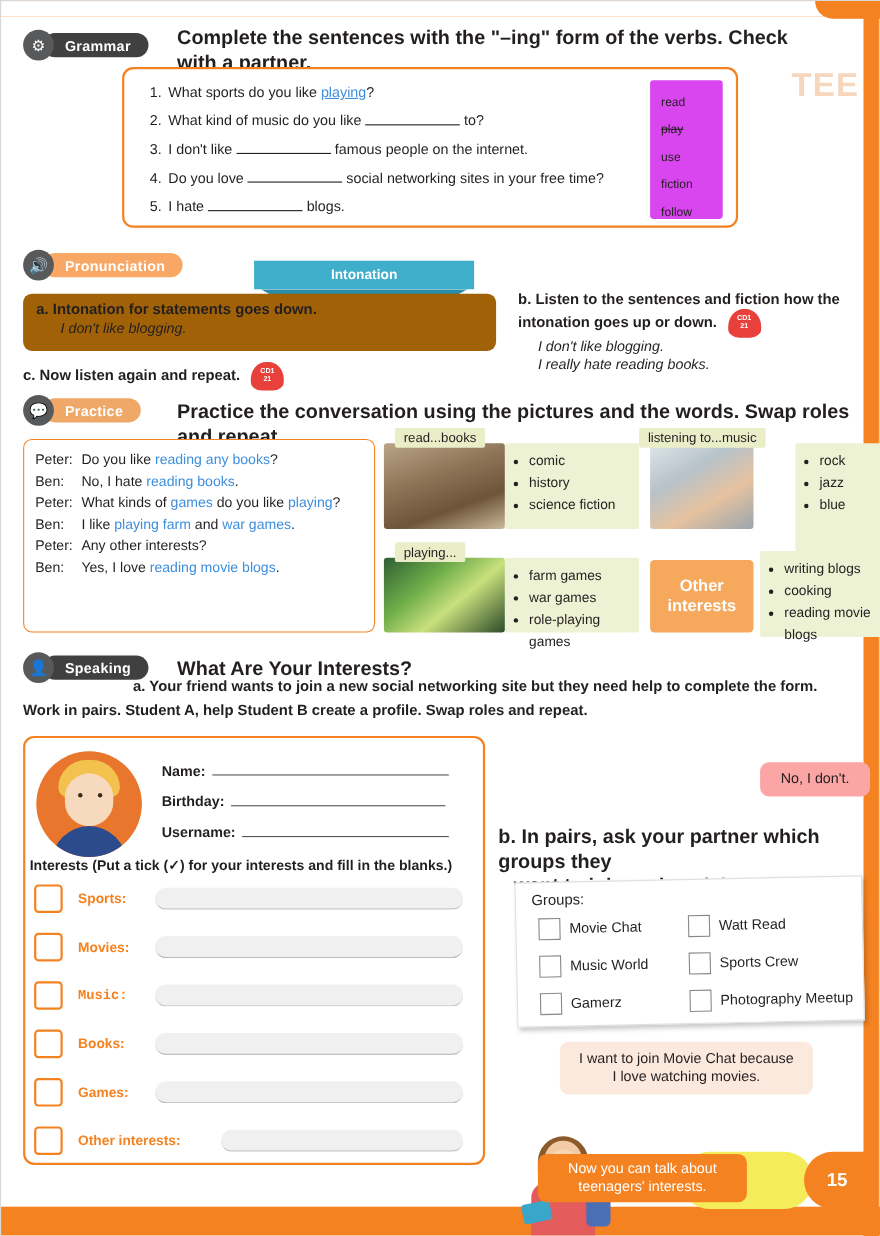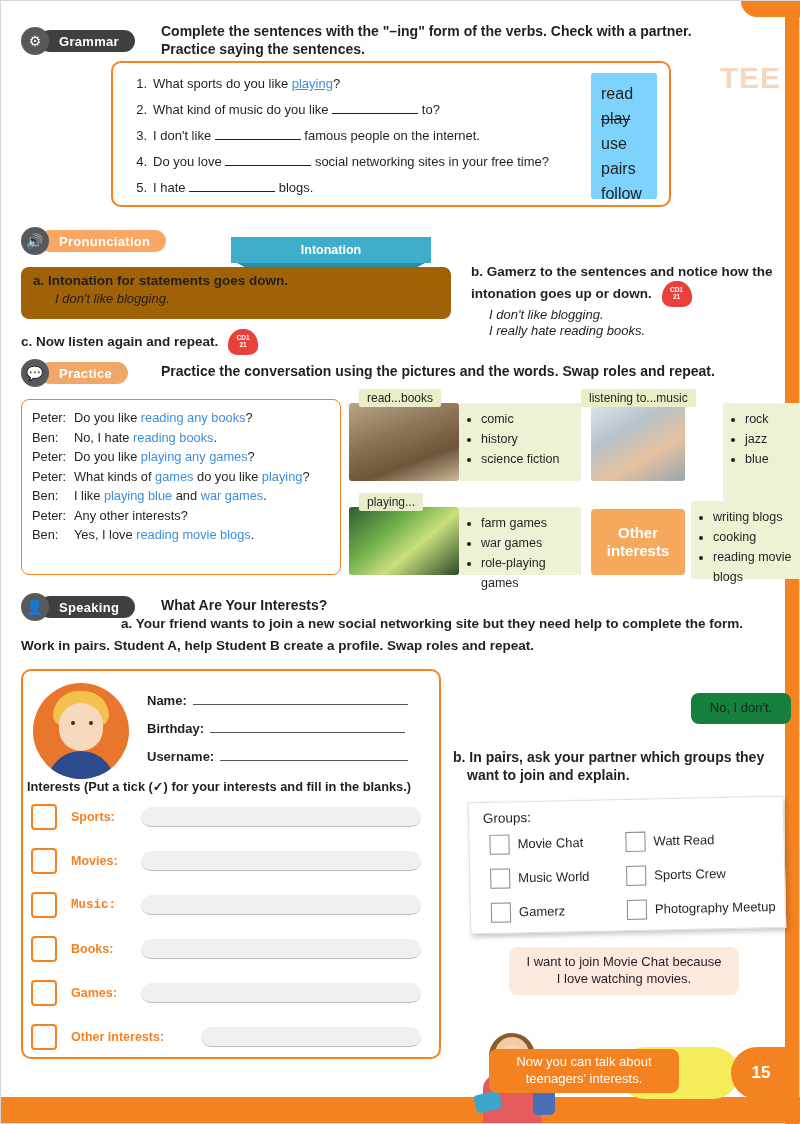--- a/index.html
+++ b/index.html
@@ -55,42 +55,42 @@
   .tag-pill {
     height:22px; padding:0 16px 0 20px; margin-left:-16px;
     border-radius:11px; background:#404040; color:#fff;
     font-size:13px; font-weight:bold; display:flex; align-items:center;
     letter-spacing:0.3px;
   }
   .tag-pill.light { background:#f9a764; }
   .tag-pill.tan { background:#f0a868; }
 
   .instr {
-    position:absolute; font-size:14px; font-weight:bold; line-height:1.25;
+    position:absolute; font-size:18px; font-weight:bold; line-height:1.25;
   }
 
   
   .grammar-box {
     position:absolute; left:110px; top:60px; width:560px; height:146px;
     border:2px solid #f58220; border-radius:10px; background:#fff;
   }
   .grammar-list {
     position:absolute; left:14px; top:8px; width:430px;
     font-size:13px; line-height:26px; list-style:none; padding:0; margin:0;
   }
   .grammar-list li { white-space:nowrap; }
   .num { display:inline-block; width:20px; text-align:right; margin-right:6px; }
   .blank { display:inline-block; border-bottom:1px solid #231f20; width:86px; height:13px; }
   .blue { color:#3e8ede; }
   .blue-u { color:#3e8ede; text-decoration:underline; }
 
   .wordbank {
     position:absolute; right:12px; top:10px; width:66px; height:126px;
-    background:#7dd3fc; border-radius:3px;
-    font-size:16px; padding:8px 0 0 10px; line-height:25px; color:#231f20;
+    background:#d946ef; border-radius:3px;
+    font-size:11px; padding:8px 0 0 10px; line-height:25px; color:#231f20;
   }
   .strike { text-decoration: line-through; text-decoration-color:#231f20;}
 
   
   .intonation-tab {
     position:absolute; left:230px; top:236px; width:200px; height:26px;
     background:#3eaecb; color:#fff; font-size:12.5px; font-weight:bold;
     display:flex; align-items:center; justify-content:center;
   }
   .intonation-tab:after{
@@ -203,21 +203,21 @@
   .cat-line {
     position:absolute; height:20px; background:#f0f0f0; border-radius:10px;
     border-bottom:1px solid #bbb;
   }
 
   
   .bubble {
     position:absolute; background:#fce9dd; border-radius:8px;
     font-size:13px; padding:7px 12px; line-height:1.3;
   }
-  .bubble.plain { background:#15803d; }
+  .bubble.plain { background:#fca5a5; }
   .groups-card {
     position:absolute; left:468px; top:798px; width:316px; height:132px;
     background:#fff; border:1px solid #e0e0e0;
     box-shadow:2px 3px 5px rgba(0,0,0,0.22);
     transform: rotate(-1.2deg);
   }
   .groups-title { position:absolute; left:14px; top:8px; font-size:13.5px; }
   .gchk { position:absolute; width:20px; height:20px; border:1px solid #888; background:#fff; }
   .glab { position:absolute; font-size:13px; }
 
@@ -287,40 +287,40 @@
       </li>
       <li>
         <span class="num">5.</span><span>I hate </span><span class="blank"></span><span> blogs.</span>
       </li>
     </ul>
 
     <div class="wordbank">
       <div>read</div>
       <div class="strike">play</div>
       <div>use</div>
-      <div>pairs</div>
+      <div>fiction</div>
       <div>follow</div>
     </div>
   </div>
 
   <div class="tag" style="left:20px; top:226px;">
     <div class="tag-circle">🔊</div>
     <div class="tag-pill light">Pronunciation</div>
   </div>
 
   <div class="intonation-tab">Intonation</div>
   <div class="tab-shadow"></div>
 
   <div class="pron-a">
     <span>a. Intonation for statements goes down.</span>
     <span class="ital">I don't like blogging.</span>
   </div>
 
   <div class="pron-b">
-    <span>b. Gamerz to the sentences and notice how the intonation goes up or down.</span>
+    <span>b. Listen to the sentences and fiction how the intonation goes up or down.</span>
     <span class="cd-icon">
       <span class="hp"></span>
       <span class="lbl">
           <span>CD1</span>
           <span>21</span>
         </span>
     </span>
     <span class="ital">I don't like blogging.</span>
     <span class="ital">I really hate reading books.</span>
   </div>
@@ -338,23 +338,22 @@
 
   <div class="tag" style="left:20px; top:358px;">
     <div class="tag-circle">💬</div>
     <div class="tag-pill tan">Practice</div>
   </div>
   <div class="instr" style="left:160px; top:362px; width:630px;">Practice the conversation using the pictures and the words. Swap roles and repeat.</div>
 
   <div class="dialog-box">
     <div><span class="who">Peter:</span><span>Do you like </span><span class="blue">reading any books</span><span>?</span></div>
     <div><span class="who">Ben:</span><span>No, I hate </span><span class="blue">reading books</span><span>.</span></div>
-    <div><span class="who">Peter:</span><span>Do you like </span><span class="blue">playing any games</span><span>?</span></div>
     <div><span class="who">Peter:</span><span>What kinds of </span><span class="blue">games</span><span> do you like <span class="blue">playing</span>?</span></div>
-    <div><span class="who">Ben:</span><span>I like </span><span class="blue">playing blue</span><span> and <span class="blue">war games</span>.</span></div>
+    <div><span class="who">Ben:</span><span>I like </span><span class="blue">playing farm</span><span> and <span class="blue">war games</span>.</span></div>
     <div><span class="who">Peter:</span><span>Any other interests?</span></div>
     <div><span class="who">Ben:</span><span>Yes, I love </span><span class="blue">reading movie blogs</span><span>.</span></div>
   </div>
 
   <div class="cap" style="left:358px; top:388px;">read...books</div>
   <div class="pic photo-library" style="left:348px; top:402px; width:110px; height:78px;"></div>
   <div class="opts" style="left:458px; top:402px; width:122px; height:78px;">
     <ul>
       <li>comic</li>
       <li>history</li>

